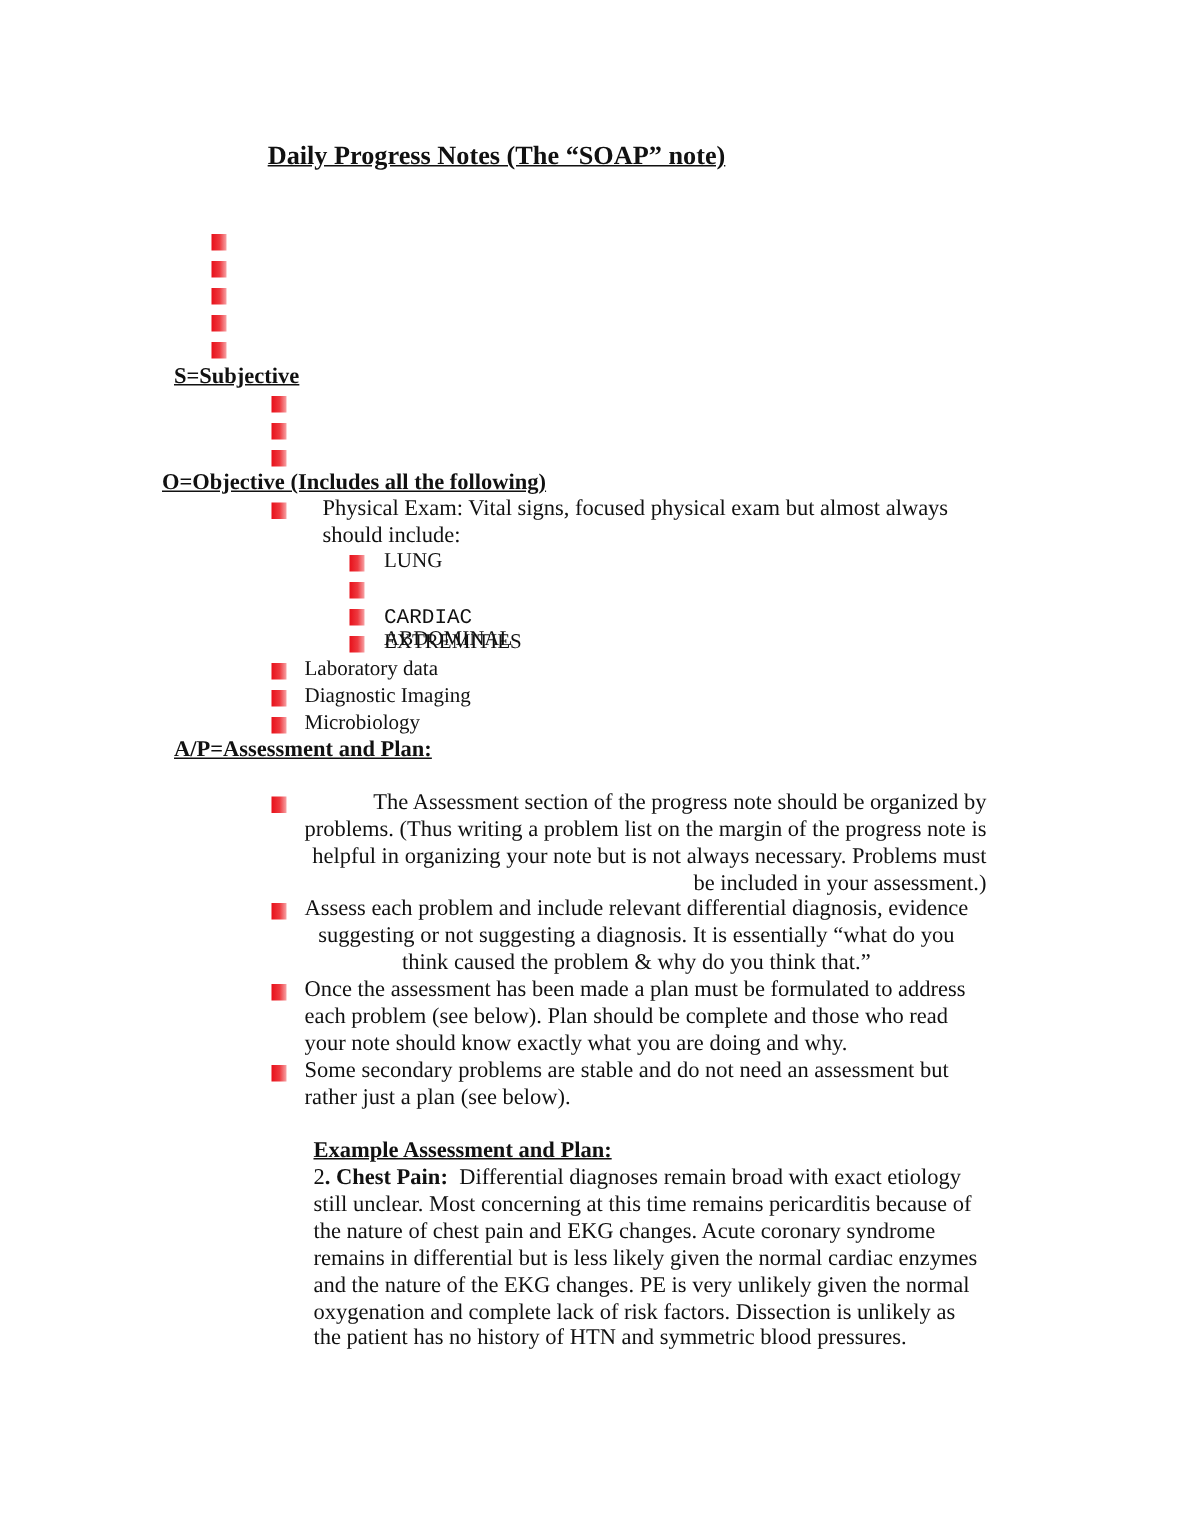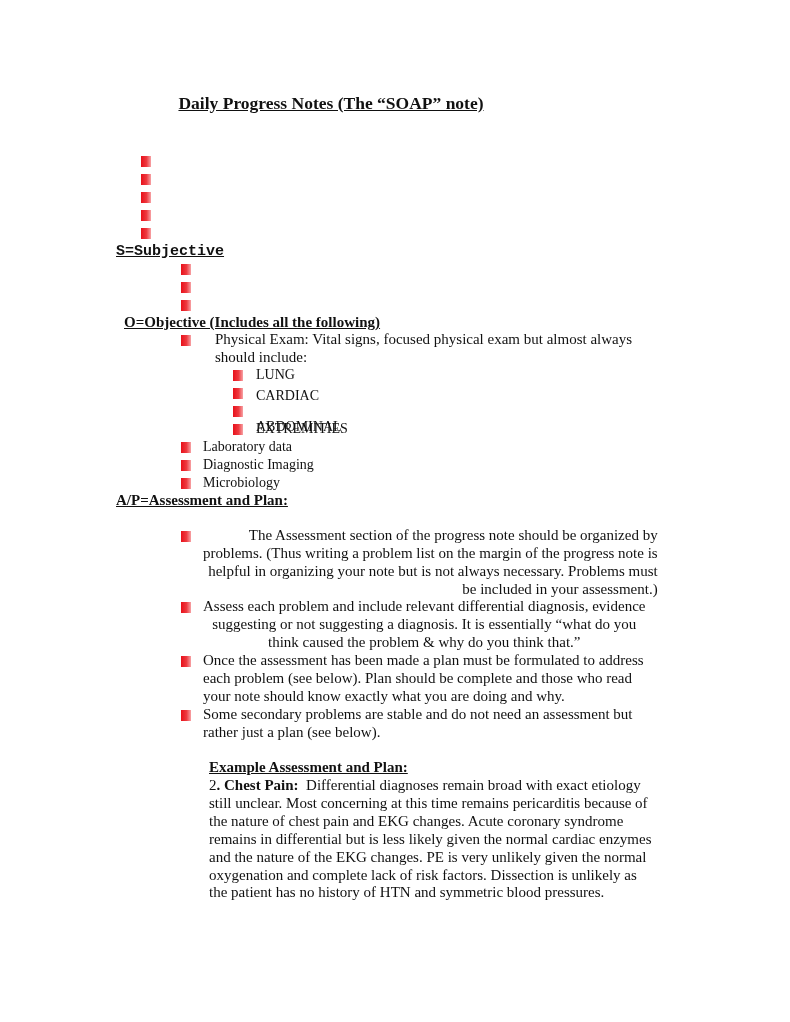--- a/index.html
+++ b/index.html
@@ -35,37 +35,37 @@
 <div>
 
   <div class="title">Daily Progress Notes (The “SOAP” note)</div>
 
   <span class="bullet" style="left:141px;top:156px;"></span>
   <span class="bullet" style="left:141px;top:174px;"></span>
   <span class="bullet" style="left:141px;top:192px;"></span>
   <span class="bullet" style="left:141px;top:210px;"></span>
   <span class="bullet" style="left:141px;top:228px;"></span>
 
-  <div class="heading" style="left:116px;top:243px;font-family:Liberation Mono, monospace;">S=Subjective</div>
+  <div class="heading" style="left:116px;top:243px;">S=Subjective</div>
   <span class="bullet" style="left:181px;top:264px;"></span>
   <span class="bullet" style="left:181px;top:282px;"></span>
   <span class="bullet" style="left:181px;top:300px;"></span>
 
-  <div class="heading" style="left:124px;top:314px;">O=Objective (Includes all the following)</div>
+  <div class="heading" style="left:108px;top:314px;">O=Objective (Includes all the following)</div>
 
   <span class="bullet" style="left:181px;top:335px;"></span>
   <div class="para" style="left:203px;top:331px;margin-left:12px;">
     <div>Physical Exam: Vital signs, focused physical exam but almost always</div>
     <div>should include:</div>
   </div>
 
   <span class="bullet" style="left:233px;top:370px;"></span>
   <div class="text" style="left:256px;top:366px;">LUNG</div>
   <span class="bullet" style="left:233px;top:388px;"></span>
-  <div class="text" style="left:256px;top:387px;">CARDIAC</div>
+  <div class="text" style="left:256px;top:404px;font-family:Liberation Mono, monospace;">CARDIAC</div>
   <span class="bullet" style="left:233px;top:406px;"></span>
   <div class="text" style="left:256px;top:418px;">ABDOMINAL</div>
   <span class="bullet" style="left:233px;top:424px;"></span>
   <div class="text" style="left:256px;top:420px;">EXTREMITIES</div>
 
   <span class="bullet" style="left:181px;top:442px;"></span>
   <div class="text" style="left:203px;top:438px;">Laboratory data</div>
   <span class="bullet" style="left:181px;top:460px;"></span>
   <div class="text" style="left:203px;top:456px;">Diagnostic Imaging</div>
   <span class="bullet" style="left:181px;top:478px;"></span>

